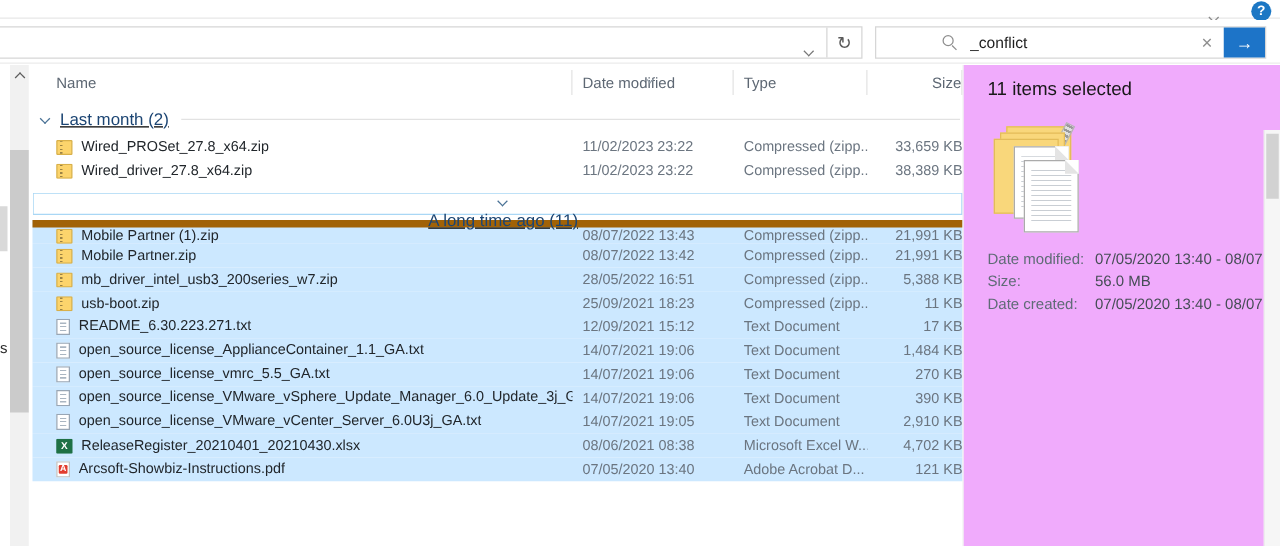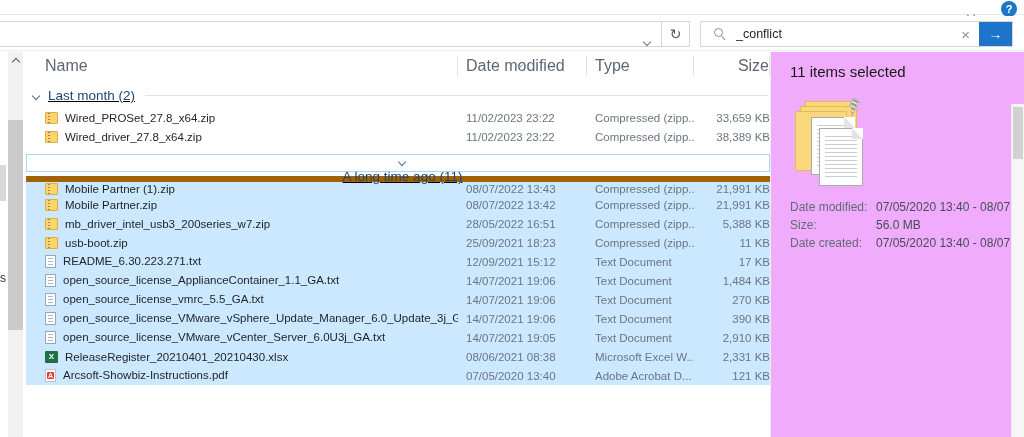--- a/index.html
+++ b/index.html
@@ -12,21 +12,21 @@
   .help-btn { position:absolute; right:7px; top:1px; width:16px; height:16px; border-radius:50%;
               background:#1c77c4; color:#fff; font-size:11px; font-weight:bold;
               display:flex; align-items:center; justify-content:center; cursor:default; }
 
   .commandbar { position:absolute; top:16px; left:0; right:0; height:35px; background:#fff; border-bottom:1px solid #ececec; }
   .addressbar { position:absolute; left:-2px; top:5px; width:692px; height:26px; border:1px solid #d6d6d6; background:#fff; }
   .addr-chev { position:absolute; right:39px; top:9px; color:#777; }
   .refresh-btn { position:absolute; right:0; top:0; bottom:0; width:28px; border-left:1px solid #d6d6d6;
                  display:flex; align-items:center; justify-content:center; color:#5a5a5a; font-size:14px; }
   .searchbox { position:absolute; left:700px; top:5px; width:313px; height:26px; border:1px solid #d6d6d6;
-               background:#fff; display:flex; align-items:center; }
+               background:#fff; display:flex; align-items:center;padding-left:40px; }
   .mag { position:relative; width:12px; height:12px; margin-left:13px; flex-shrink:0; }
   .mag::before { content:""; position:absolute; left:0; top:0; width:7px; height:7px; border:1.4px solid #8e8e8e; border-radius:50%; }
   .mag::after { content:""; position:absolute; left:8px; top:8px; width:5px; height:1.4px; background:#8e8e8e;
                 transform:rotate(45deg); transform-origin:0 0; }
   .search-input { border:0; outline:0; flex:1; margin-left:10px; font-size:12.5px; color:#1e1e1e;
                   font-family:"Liberation Sans", sans-serif; background:transparent; }
   .clear-btn { color:#8f8f8f; font-size:15px; padding:0 9px; cursor:default; }
   .go-btn { width:33px; align-self:stretch; background:#1d74c8; color:#fff; display:flex;
             align-items:center; justify-content:center; font-size:14px; cursor:default; }
 
@@ -40,21 +40,21 @@
   .nav-frag1 { position:absolute; left:0; top:165px; width:6px; height:36px; background:#d9d9d9; }
   .nav-frag2 { position:absolute; left:0; top:271px; width:7px; height:15px; overflow:hidden; font-size:12px; color:#2b2b2b; }
   .nav-scroll { position:absolute; left:8px; top:52px; bottom:0; width:15px; background:#f1f1f1; }
   .nav-up { height:16px; display:flex; align-items:center; justify-content:center; color:#5c5c5c; }
   .nav-up .chev { margin-top:3px; }
   .nav-thumb { position:absolute; left:0; right:0; top:68px; height:210px; background:#cbcbcb; }
 
   
   .filelist { position:absolute; left:26px; top:52px; width:744px; }
   .colheaders { display:flex; height:26px; position:relative; }
-  .colheaders .cell { font-size:16px; color:#5d6773; display:flex; align-items:center;
+  .colheaders .cell { font-size:12px; color:#5d6773; display:flex; align-items:center;
                       border-right:1px solid #e3e3e3; height:20px; margin-top:4px; flex-shrink:0; }
   .c-name { width:432px; padding-left:19px; }
   .c-date { width:129px; padding-left:8px; }
   .c-type { width:107px; padding-left:8px; }
   .c-size { width:76px; justify-content:flex-end; padding-right:0; }
   .sort-chev { position:absolute; left:492px; top:1px; color:#9aa4ae; }
 
   .group-header { display:flex; align-items:center; height:18px; margin:8px 0 4px;text-decoration:underline; }
   .group-header.focused { box-shadow: inset 0 0 0 1px #a9d7f5; flex-direction: column; }
   .gchev { margin-left:7px; margin-top:-3px; color:#4a7296; }
@@ -262,21 +262,21 @@
         </div>
         <div class="frow selected">
           <div class="cell c-name">
             <span class="ic ic-xlsx">
               <i>X</i>
             </span>
             <span class="nametext">ReleaseRegister_20210401_20210430.xlsx</span>
           </div>
           <div class="cell c-date">08/06/2021 08:38</div>
           <div class="cell c-type">Microsoft Excel W...</div>
-          <div class="cell c-size">2,331 KB</div>
+          <div class="cell c-size">4,702 KB</div>
         </div>
         <div class="frow selected">
           <div class="cell c-name">
             <span class="ic ic-pdf">
               <i>A</i>
             </span>
             <span class="nametext">Arcsoft-Showbiz-Instructions.pdf</span>
           </div>
           <div class="cell c-date">07/05/2020 13:40</div>
           <div class="cell c-type">Adobe Acrobat D...</div>

